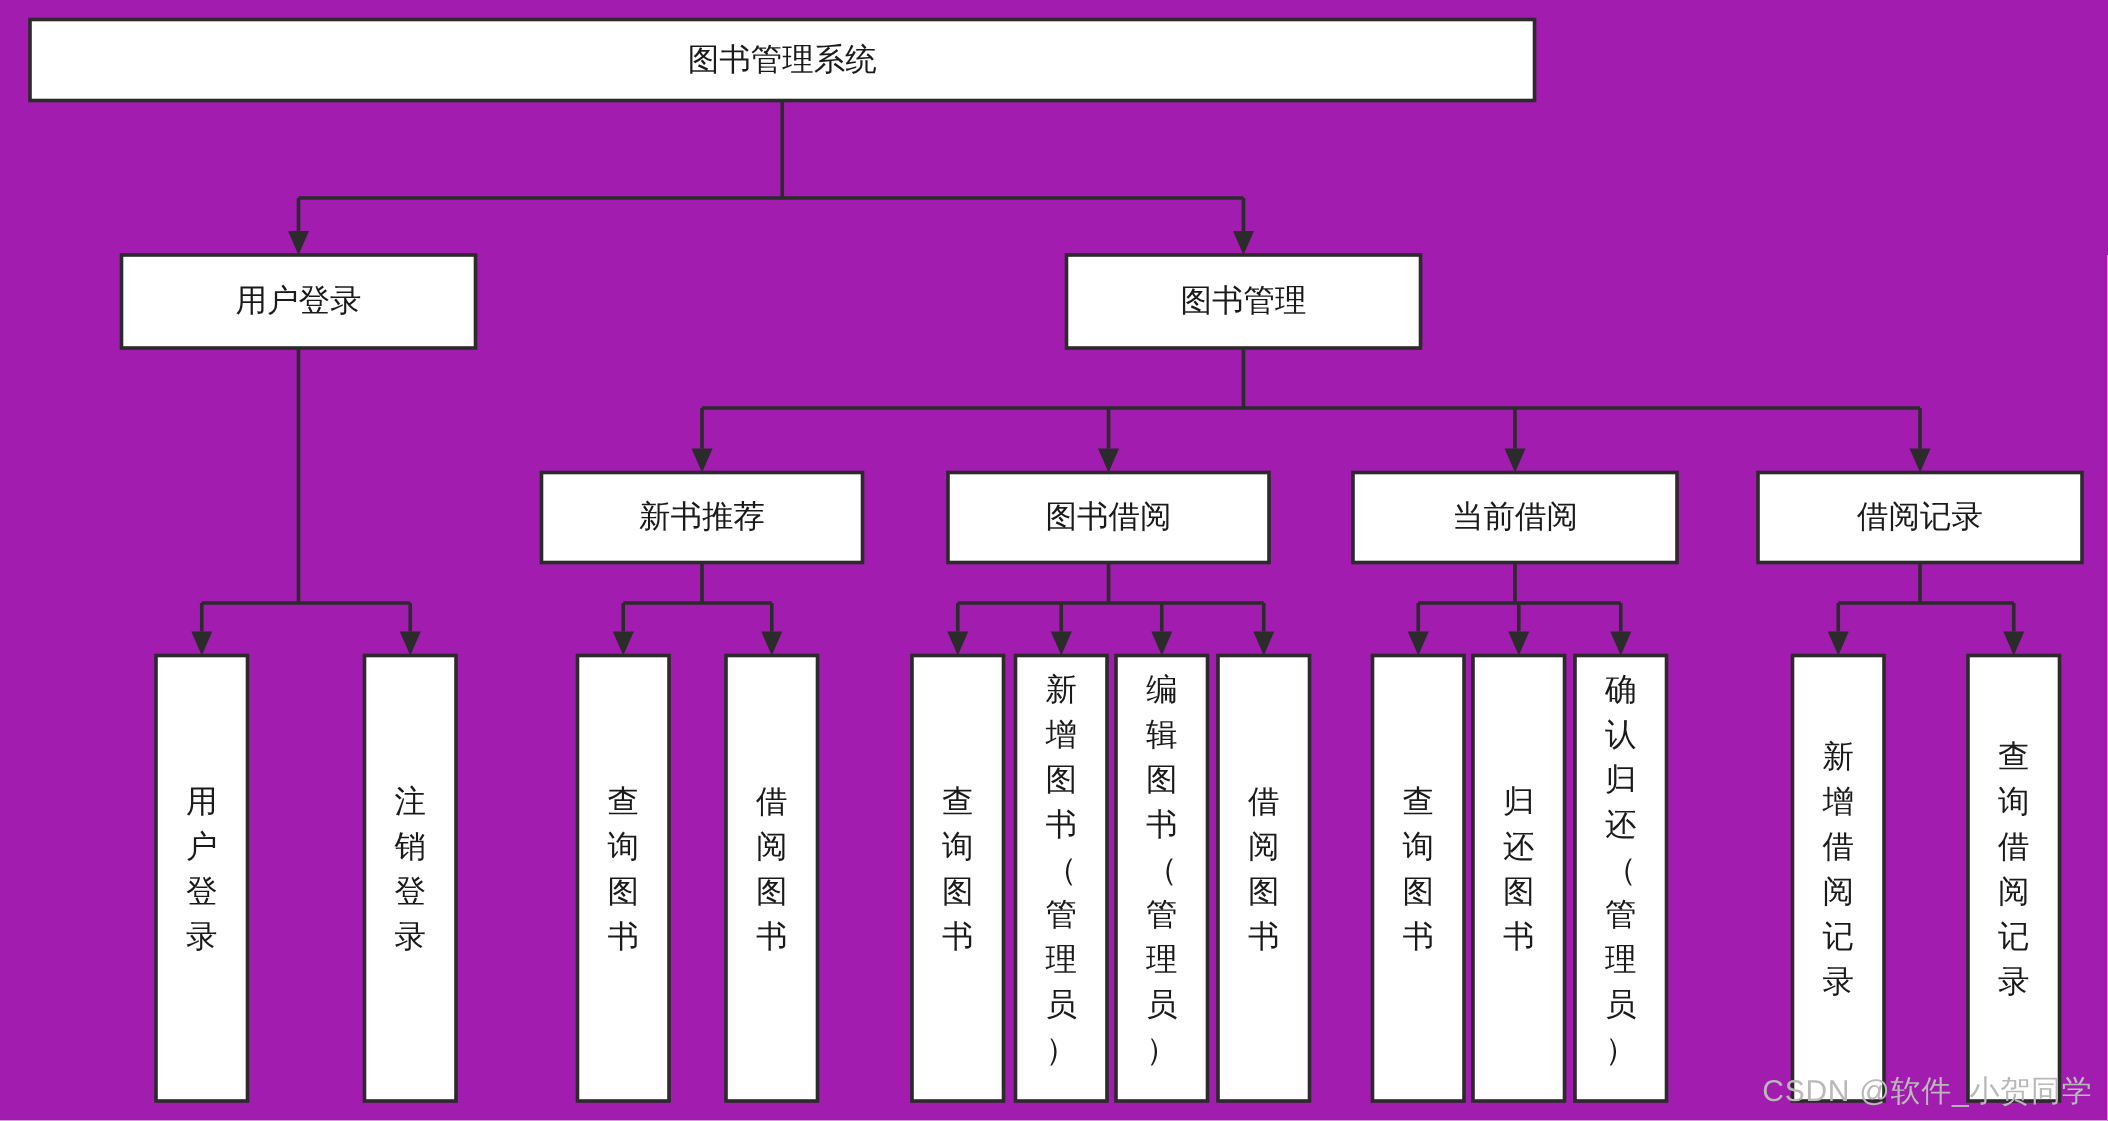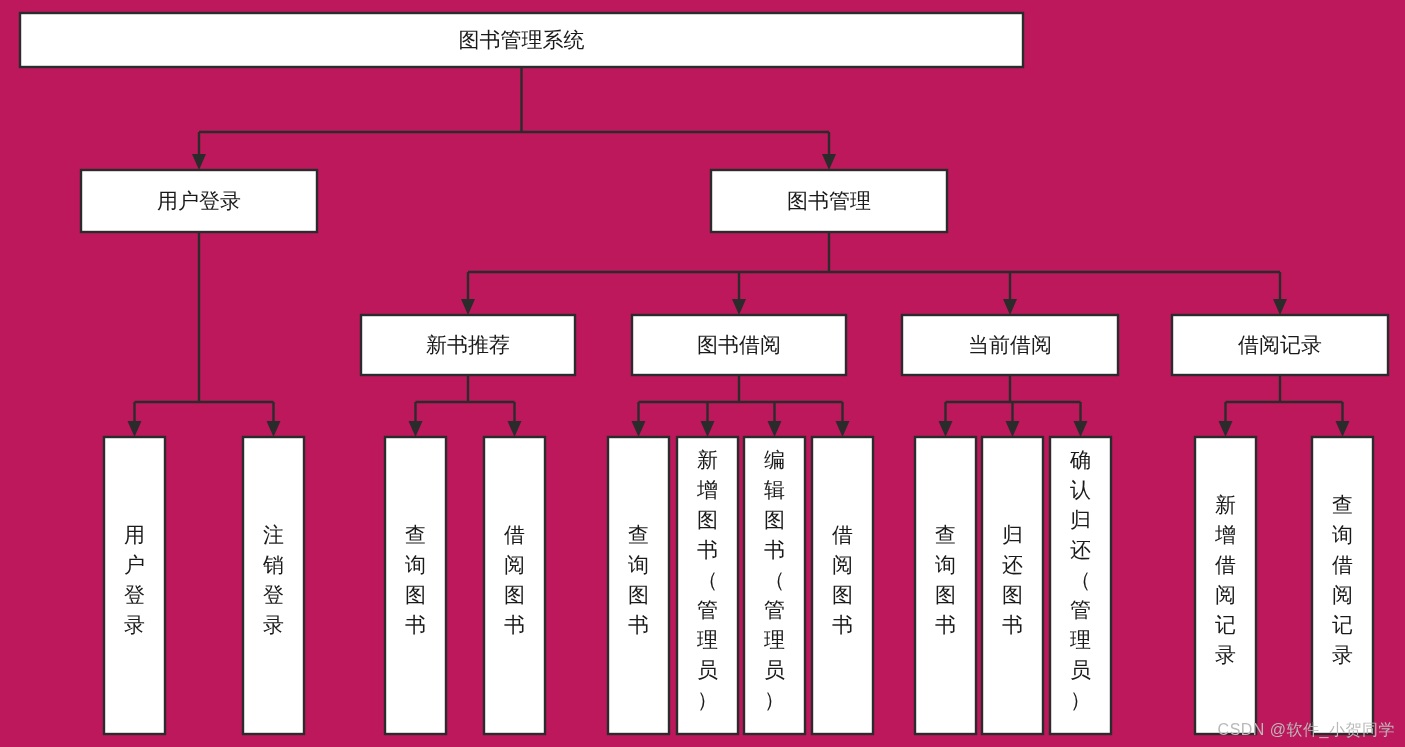--- a/index.html
+++ b/index.html
@@ -7,21 +7,21 @@
     padding: 0;
     background: #ffffff;
   }
   body {
     font-family: "Liberation Sans", "DejaVu Sans", sans-serif;
   }
   #stage {
     position: relative;
     width: 1405px;
     height: 747px;
-    background: #be185d;
+    background: #a21caf;
     overflow: hidden;
   }
   svg#diagram {
     position: absolute;
     left: 0;
     top: 0;
     width: 1405px;
     height: 747px;
   }
   .node-box {
@@ -49,21 +49,21 @@
   .node-label-vertical {
     font-family: "Liberation Sans", "DejaVu Sans", sans-serif;
     fill: #1a1a1a;
     font-size: 21px;
   }
   .watermark {
     position: absolute;
     right: 10px;
     bottom: 6px;
     font-family: "Liberation Sans", "DejaVu Sans", sans-serif;
-    font-size: 16px;
+    font-size: 20px;
     color: #b9b9b9;
     white-space: nowrap;
     letter-spacing: 0.5px;
     pointer-events: none;
   }
 </style>
 </head>
 <body>
 
 <div id="stage">

